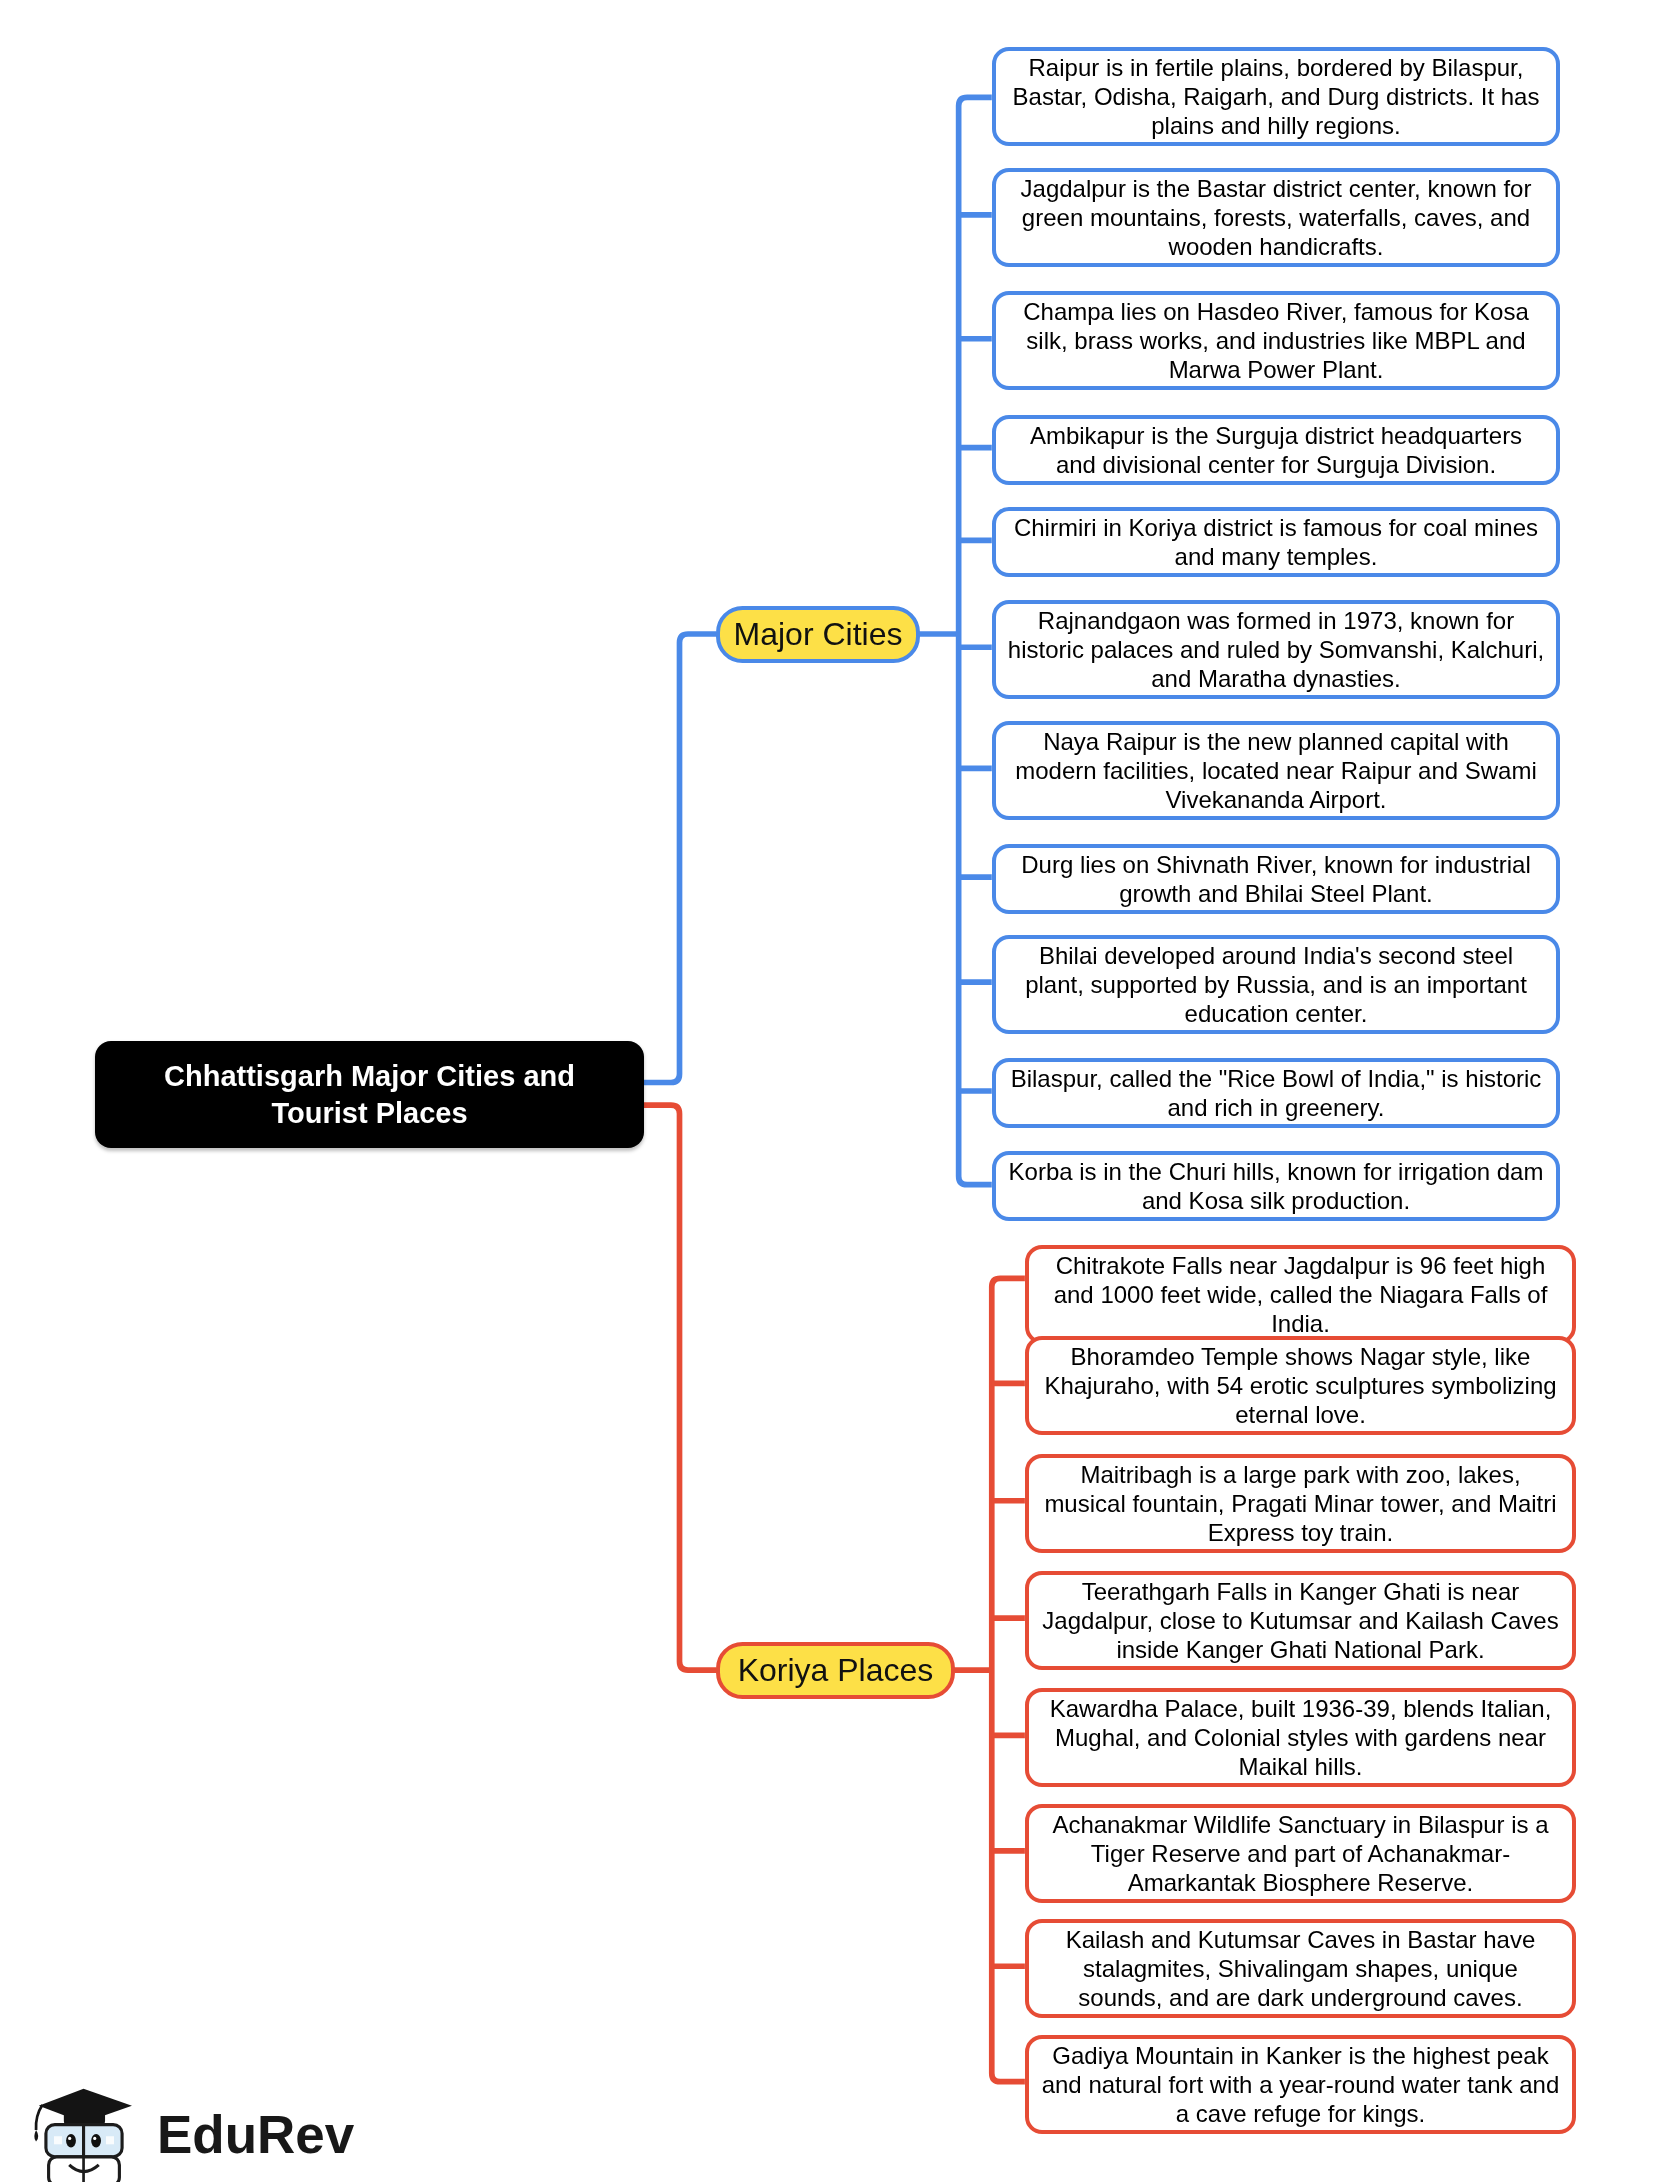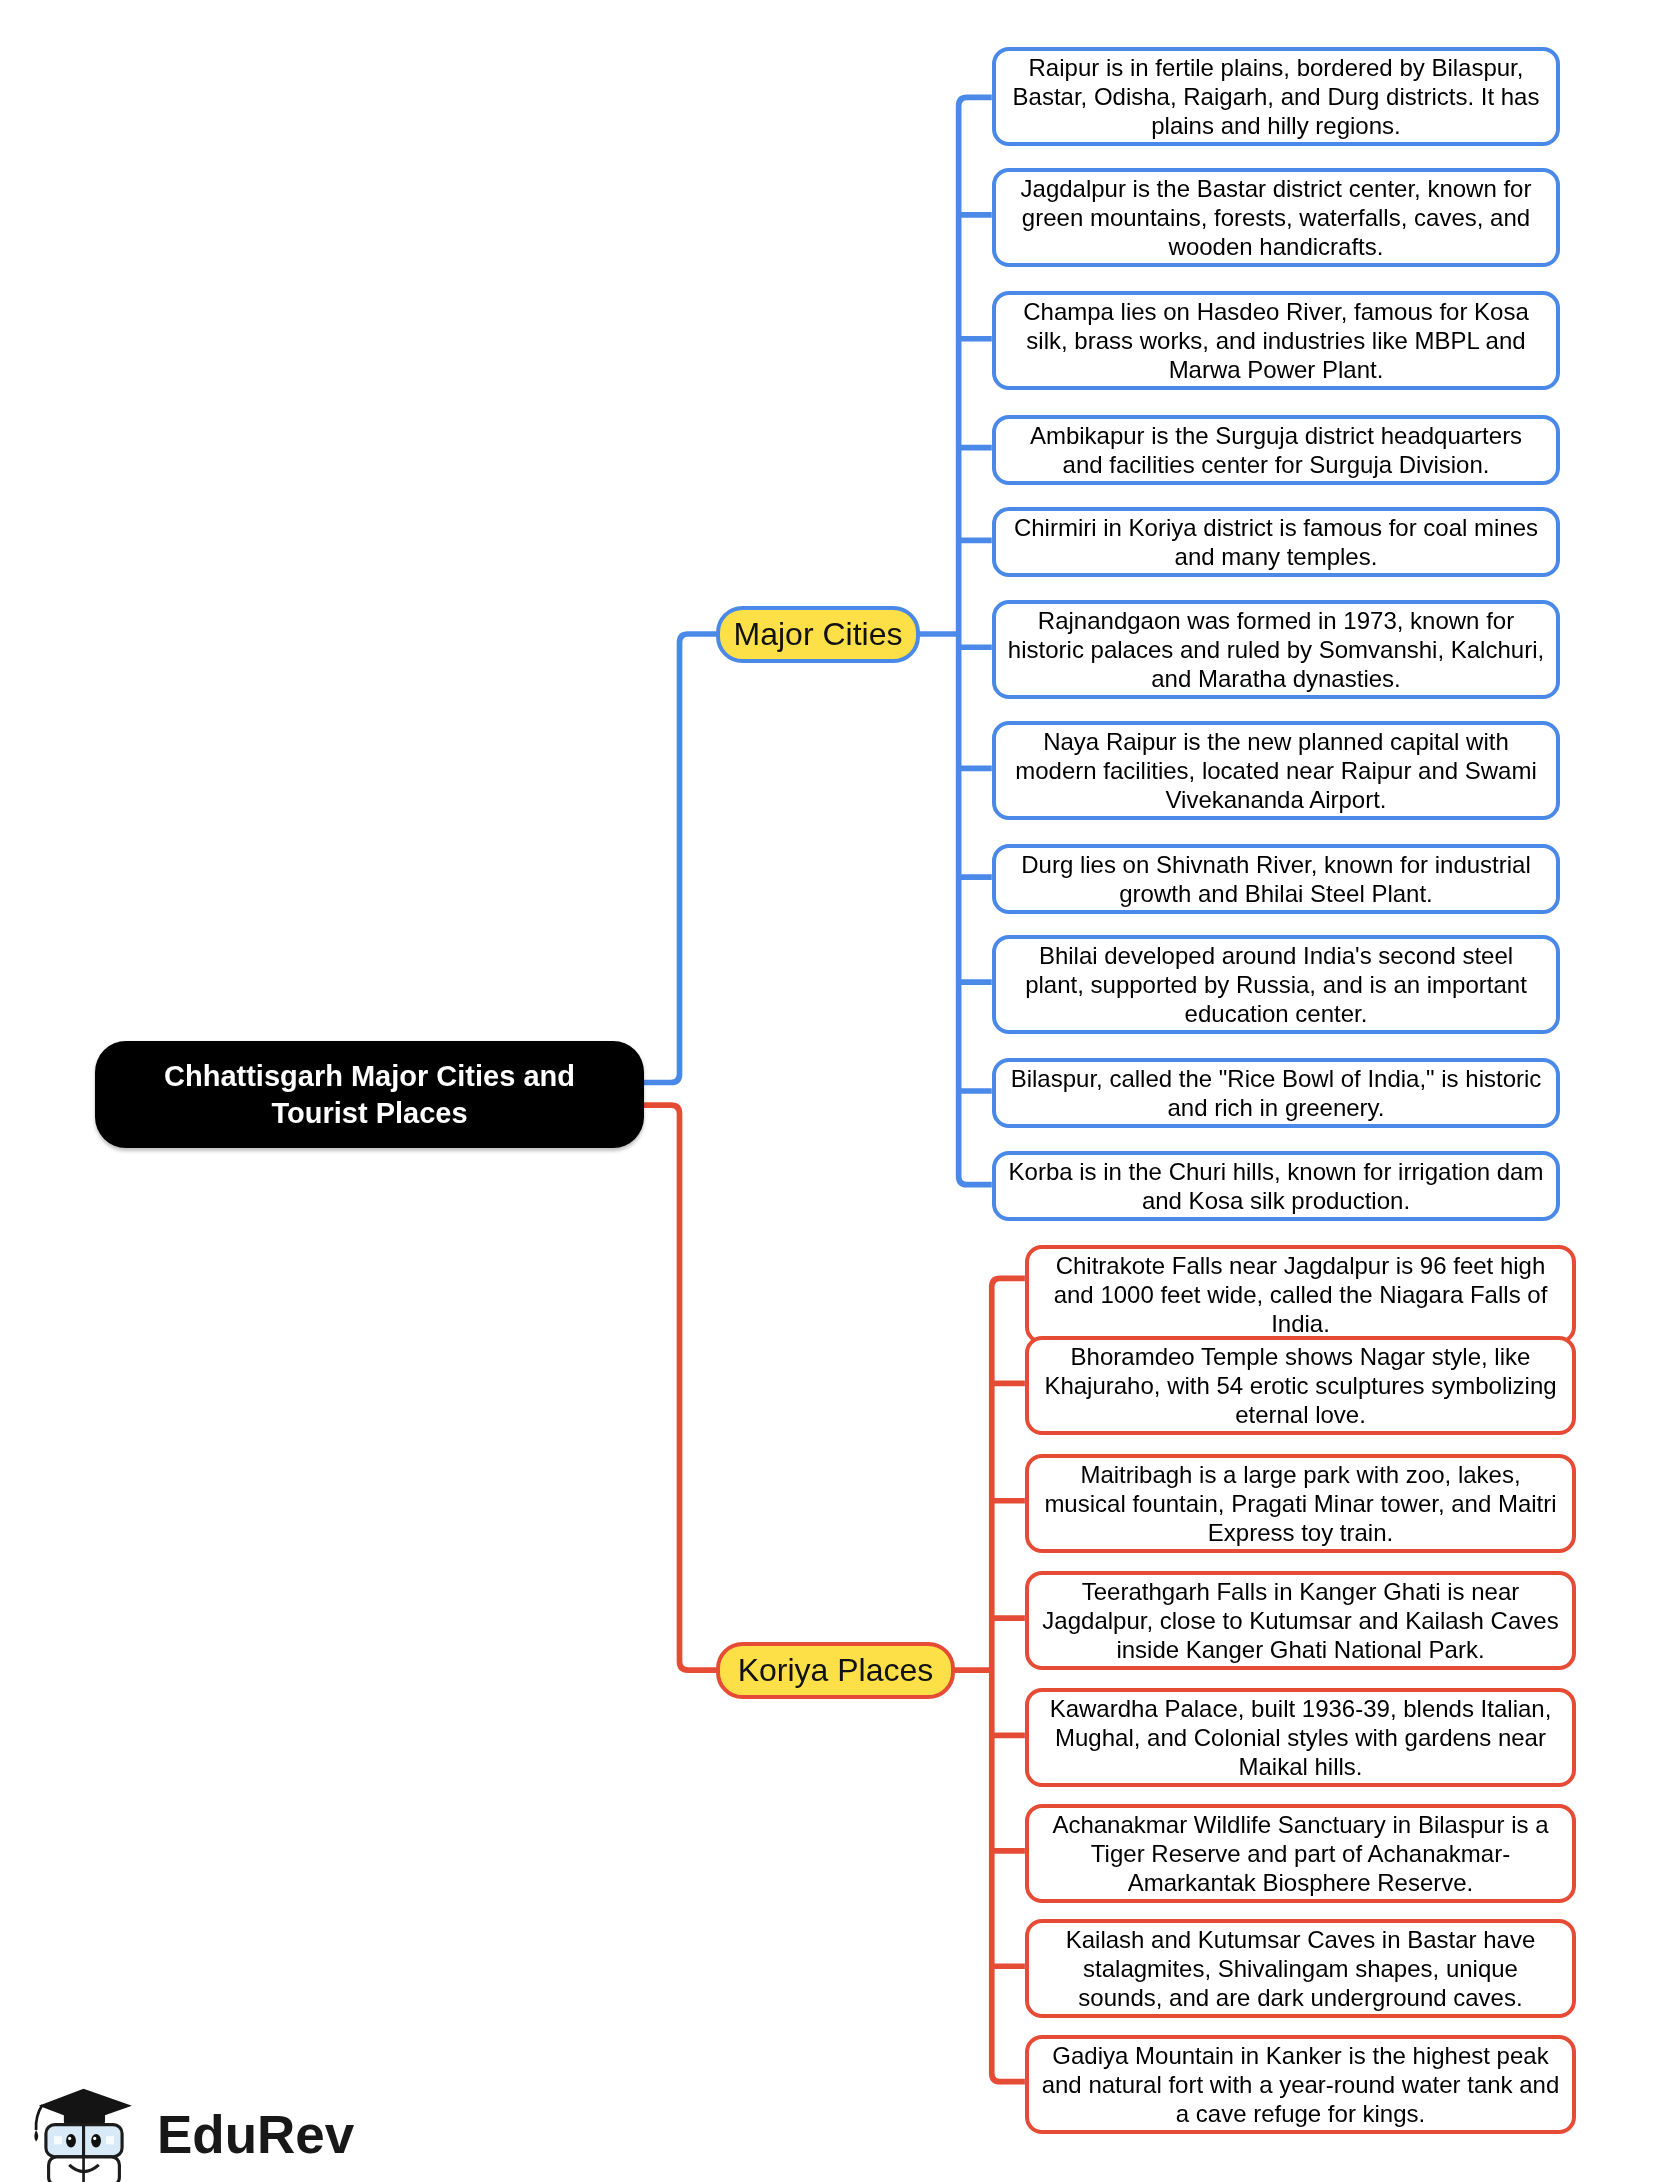--- a/index.html
+++ b/index.html
@@ -26,21 +26,21 @@
     background:#fde047;border:4.7px solid #000;border-radius:26.5px;
     font-size:32px;color:#111111;white-space:nowrap;
   }
   .branch-node.blue{border-color:#4a89e8;left:716px;top:606px;width:204px;height:57px;}
   .branch-node.red{border-color:#e64c35;left:716px;top:1642px;width:239px;height:57px;}
 
   .root-node{
     position:absolute;box-sizing:border-box;z-index:3;
     left:95px;top:1041px;width:549px;min-height:107px;
     display:flex;align-items:center;justify-content:center;text-align:center;
-    background:#000000;color:#ffffff;border-radius:31px;
+    background:#000000;color:#ffffff;border-radius:16px;
     font-size:29px;font-weight:bold;line-height:37px;padding:7.6px 24.6px;
     box-shadow:0 2.8px 3.8px rgba(0,0,0,0.25);
   }
 
   .logo{
     position:absolute;left:28px;top:2078px;z-index:3;
     display:flex;align-items:center;gap:17px;
   }
   .logo .wordmark{
     font-size:53px;font-weight:bold;color:#181818;letter-spacing:0px;
@@ -88,21 +88,21 @@
   <div class="branch-node blue">
     <span>Major Cities</span>
   </div>
   <div class="branch-node red">
     <span>Koriya Places</span>
   </div>
 
   <div class="leaf blue" style="top:47px;min-height:99px;">Raipur is in fertile plains, bordered by Bilaspur, Bastar, Odisha, Raigarh, and Durg districts. It has plains and hilly regions.</div>
   <div class="leaf blue" style="top:168px;min-height:93px;">Jagdalpur is the Bastar district center, known for green mountains, forests, waterfalls, caves, and wooden handicrafts.</div>
   <div class="leaf blue" style="top:291px;min-height:95px;">Champa lies on Hasdeo River, famous for Kosa silk, brass works, and industries like MBPL and Marwa Power Plant.</div>
-  <div class="leaf blue" style="top:415px;min-height:66px;">Ambikapur is the Surguja district headquarters and facilities center for Surguja Division.</div>
+  <div class="leaf blue" style="top:415px;min-height:66px;">Ambikapur is the Surguja district headquarters and divisional center for Surguja Division.</div>
   <div class="leaf blue" style="top:507px;min-height:66px;">Chirmiri in Koriya district is famous for coal mines and many temples.</div>
   <div class="leaf blue" style="top:600px;min-height:95px;">Rajnandgaon was formed in 1973, known for historic palaces and ruled by Somvanshi, Kalchuri, and Maratha dynasties.</div>
   <div class="leaf blue" style="top:721px;min-height:95px;">Naya Raipur is the new planned capital with modern facilities, located near Raipur and Swami Vivekananda Airport.</div>
   <div class="leaf blue" style="top:844px;min-height:66px;">Durg lies on Shivnath River, known for industrial growth and Bhilai Steel Plant.</div>
   <div class="leaf blue" style="top:935px;min-height:95px;">Bhilai developed around India's second steel plant, supported by Russia, and is an important education center.</div>
   <div class="leaf blue" style="top:1058px;min-height:66px;">Bilaspur, called the "Rice Bowl of India," is historic and rich in greenery.</div>
   <div class="leaf blue" style="top:1151px;min-height:68px;">Korba is in the Churi hills, known for irrigation dam and Kosa silk production.</div>
 
   <div class="leaf red" style="top:1245px;min-height:66px;">Chitrakote Falls near Jagdalpur is 96 feet high and 1000 feet wide, called the Niagara Falls of India.</div>
   <div class="leaf red" style="top:1336px;min-height:95px;">Bhoramdeo Temple shows Nagar style, like Khajuraho, with 54 erotic sculptures symbolizing eternal love.</div>

